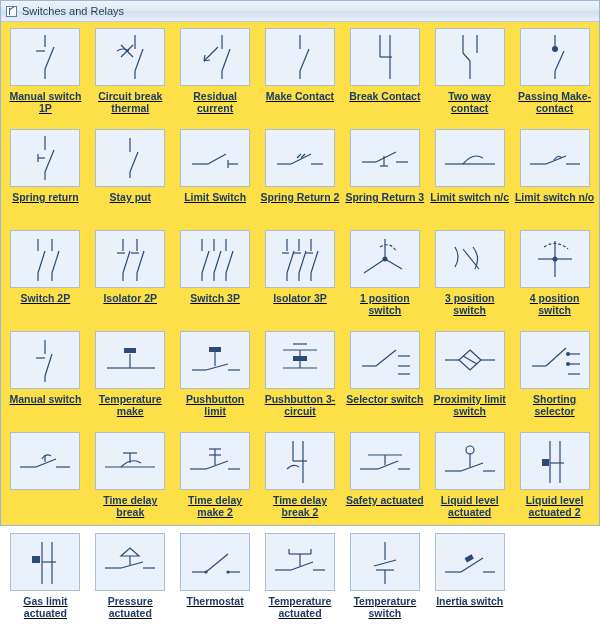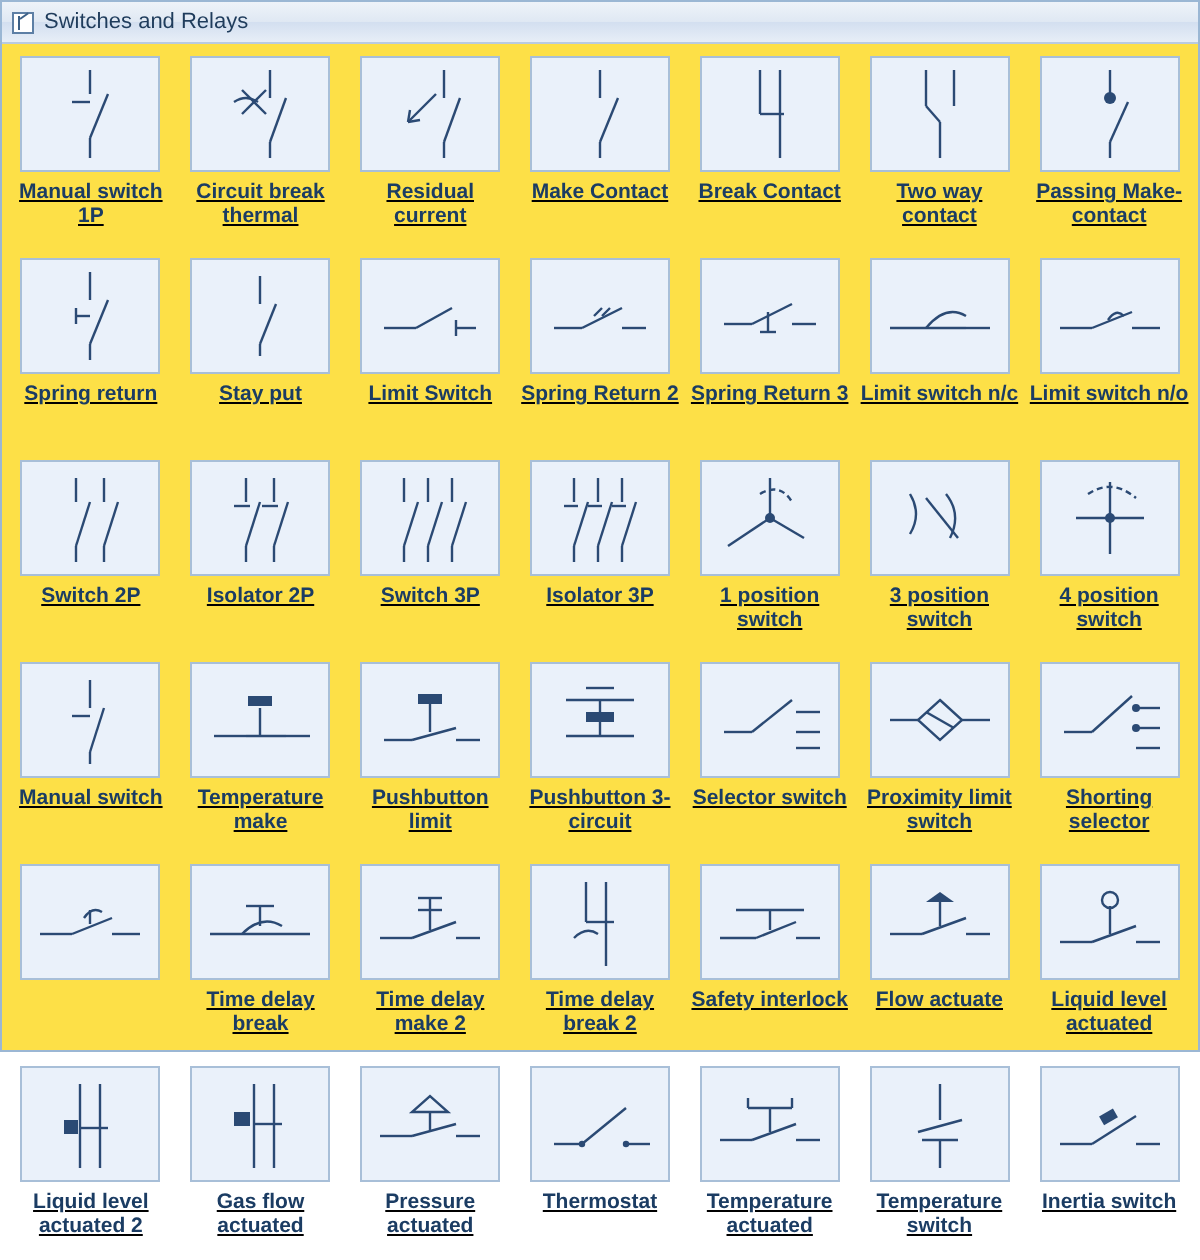--- a/index.html
+++ b/index.html
@@ -540,35 +540,23 @@
     <div class="cell">
       <div class="thumb">
         <svg width="62" height="52" viewBox="0 0 62 52" fill="none" stroke="#2b4a74" stroke-width="1.2">
           <line x1="6" y1="34" x2="24" y2="34"></line>
           <line x1="24" y1="34" x2="44" y2="26"></line>
           <line x1="44" y1="34" x2="56" y2="34"></line>
           <line x1="14" y1="20" x2="48" y2="20"></line>
           <line x1="31" y1="20" x2="31" y2="30"></line>
         </svg>
       </div>
-      <div class="caption">Safety interlock</div>
-    </div>
-
-    <div class="cell">
-      <div class="thumb">
-        <svg width="62" height="52" viewBox="0 0 62 52" fill="none" stroke="#2b4a74" stroke-width="1.2">
-          <line x1="6" y1="32" x2="22" y2="32"></line>
-          <line x1="22" y1="32" x2="44" y2="24"></line>
-          <line x1="44" y1="32" x2="56" y2="32"></line>
-          <line x1="31" y1="28" x2="31" y2="16"></line>
-          <path d="M24 16 l7 -5 l7 5 z" fill="#2b4a74" stroke="none"></path>
-        </svg>
-      </div>
-      <div class="caption">Flow actuate</div>
-    </div>
+      <div class="caption">Safety actuated</div>
+    </div>
+
 
     <div class="cell">
       <div class="thumb">
         <svg width="62" height="52" viewBox="0 0 62 52" fill="none" stroke="#2b4a74" stroke-width="1.2">
           <line x1="6" y1="36" x2="22" y2="36"></line>
           <line x1="22" y1="36" x2="44" y2="28"></line>
           <line x1="44" y1="36" x2="56" y2="36"></line>
           <line x1="31" y1="32" x2="31" y2="18"></line>
           <circle cx="31" cy="15" r="4"></circle>
         </svg>
@@ -590,21 +578,21 @@
 
     <div class="cell">
       <div class="thumb">
         <svg width="62" height="52" viewBox="0 0 62 52" fill="none" stroke="#2b4a74" stroke-width="1.2">
           <line x1="28" y1="6" x2="28" y2="48"></line>
           <line x1="28" y1="26" x2="42" y2="26"></line>
           <line x1="38" y1="6" x2="38" y2="48"></line>
           <rect x="18" y="20" width="8" height="7" fill="#2b4a74" stroke="none"></rect>
         </svg>
       </div>
-      <div class="caption">Gas flow actuated</div>
+      <div class="caption">Gas limit actuated</div>
     </div>
 
     <div class="cell">
       <div class="thumb">
         <svg width="62" height="52" viewBox="0 0 62 52" fill="none" stroke="#2b4a74" stroke-width="1.2">
           <line x1="6" y1="32" x2="22" y2="32"></line>
           <line x1="22" y1="32" x2="44" y2="26"></line>
           <line x1="44" y1="32" x2="56" y2="32"></line>
           <line x1="31" y1="29" x2="31" y2="20"></line>
           <path d="M22 20 h18 l-9 -8 z" fill="none"></path>

